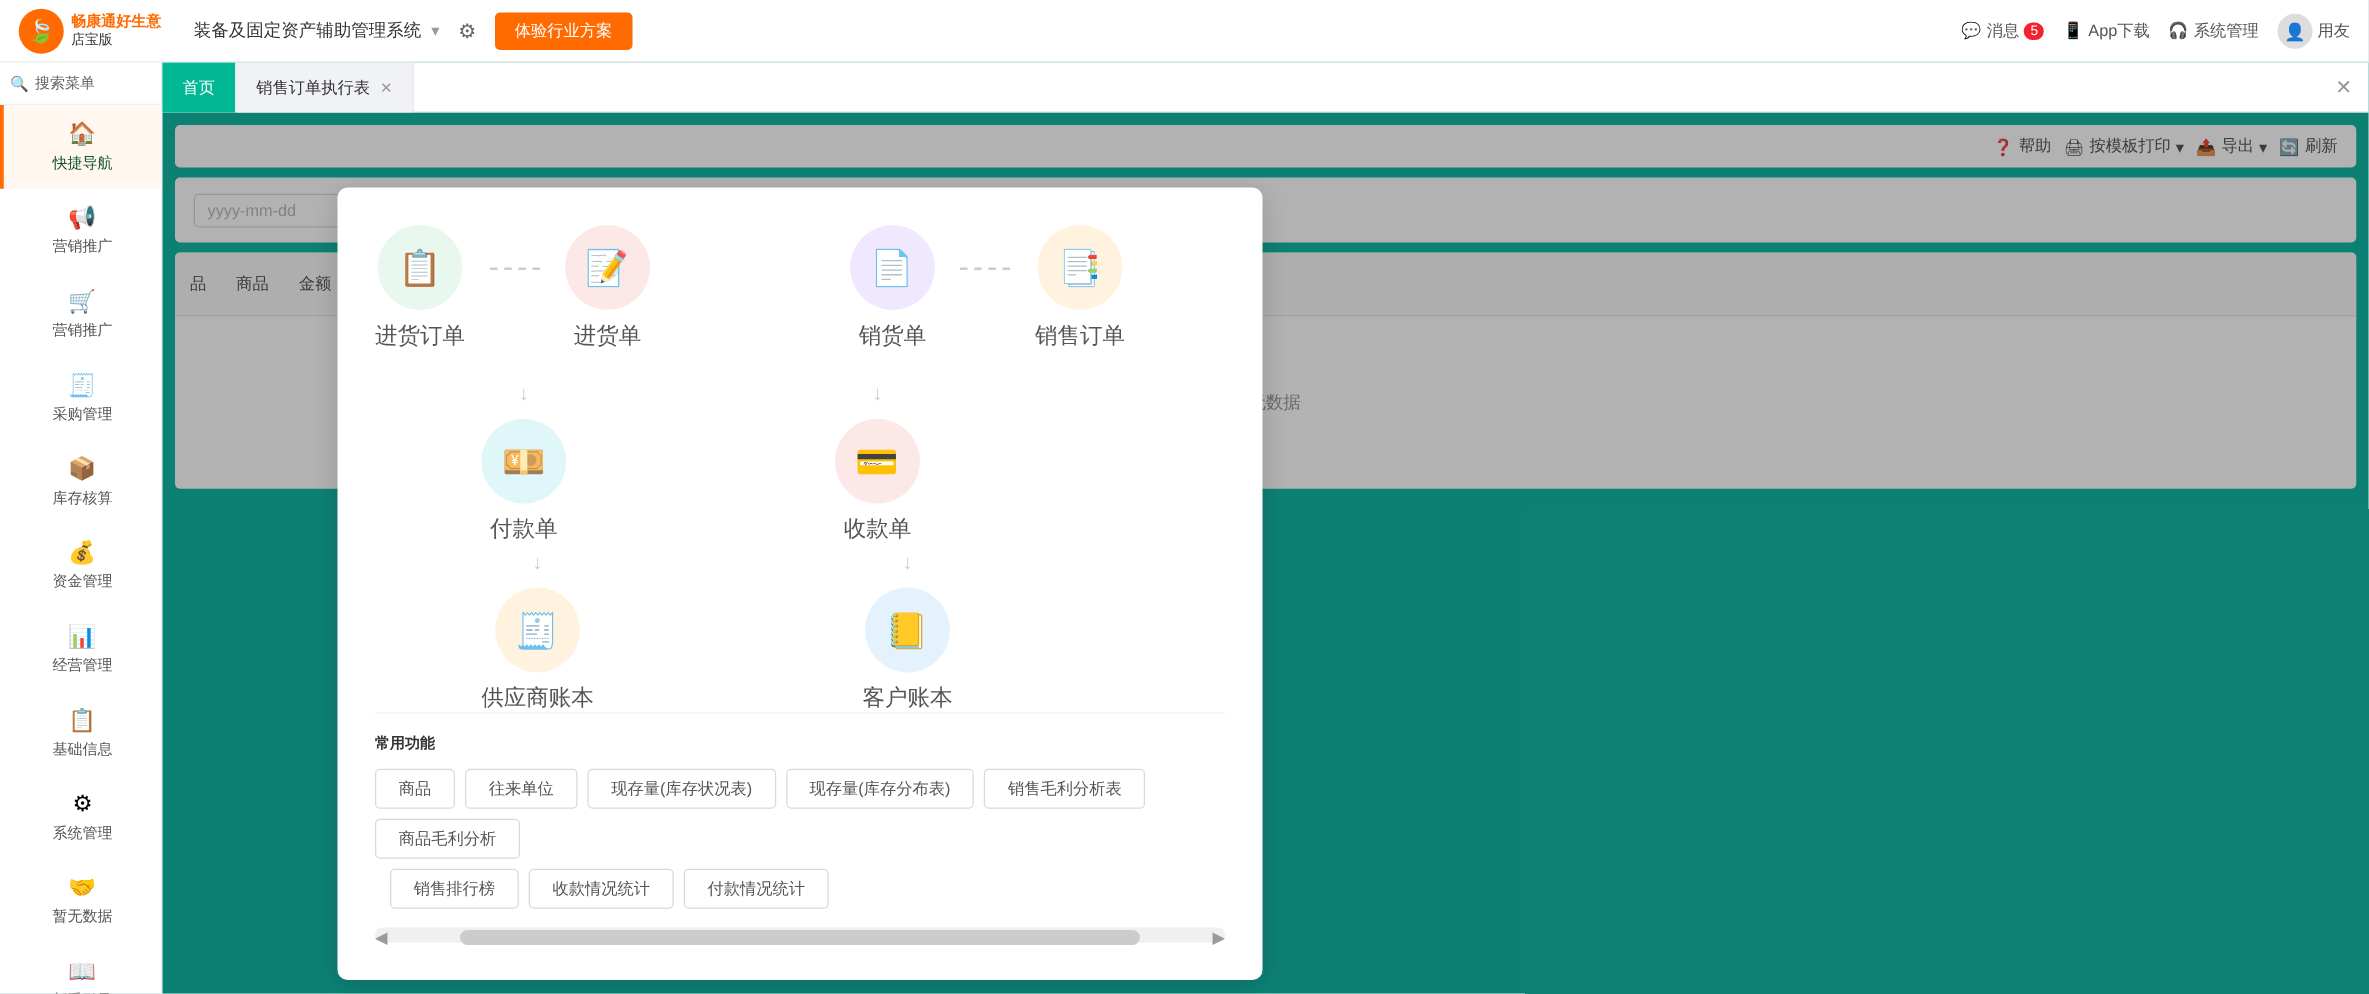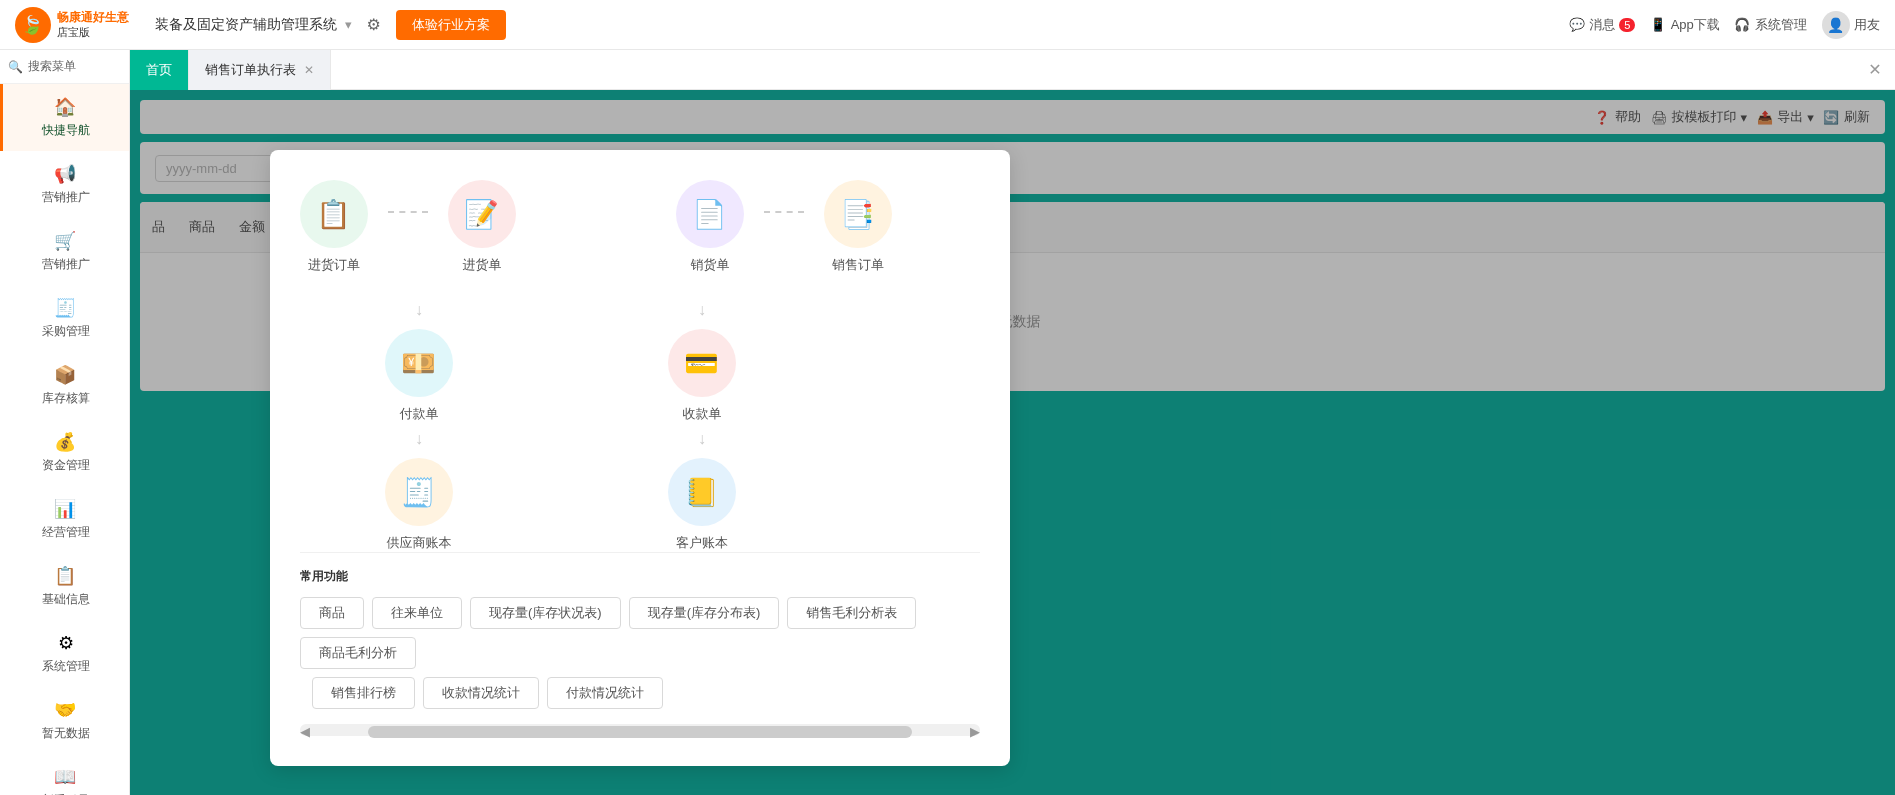--- a/index.html
+++ b/index.html
@@ -71,21 +71,21 @@
     .flow-item { display: flex; flex-direction: column; align-items: center; gap: 8px; }
     .flow-circle { width: 68px; height: 68px; border-radius: 50%; display: flex; align-items: center; justify-content: center; font-size: 28px; }
     .flow-circle.green { background: #e8f8ee; color: #52c41a; }
     .flow-circle.pink { background: #fde8e8; color: #f5222d; }
     .flow-circle.purple { background: #f0e8ff; color: #722ed1; }
     .flow-circle.orange { background: #fff3e0; color: #ff6b00; }
     .flow-circle.teal { background: #e0f7fa; color: #00b894; }
     .flow-circle.red { background: #fde8e8; color: #f5222d; }
     .flow-circle.amber { background: #fff3e0; color: #ff9800; }
     .flow-circle.blue { background: #e3f2fd; color: #2196f3; }
-    .flow-label { font-size: 13px; color: #555; }
+    .flow-label { font-size: 18px; color: #555; }
     .flow-arrow-down { color: #ccc; font-size: 16px; text-align: center; margin: 2px 0; }
     .flow-dashed { border-top: 2px dashed #ccc; width: 40px; margin-bottom: 30px; }
 
     
     .common-section { border-top: 1px solid #f0f0f0; padding-top: 15px; }
     .common-title { font-size: 12px; color: #333; margin-bottom: 12px; font-weight: bold; }
     .common-btns { display: flex; flex-wrap: wrap; gap: 8px; }
     .common-btn { border: 1px solid #d9d9d9; border-radius: 4px; padding: 6px 18px; background: #fff; color: #555; cursor: pointer; font-size: 13px; }
 
     

